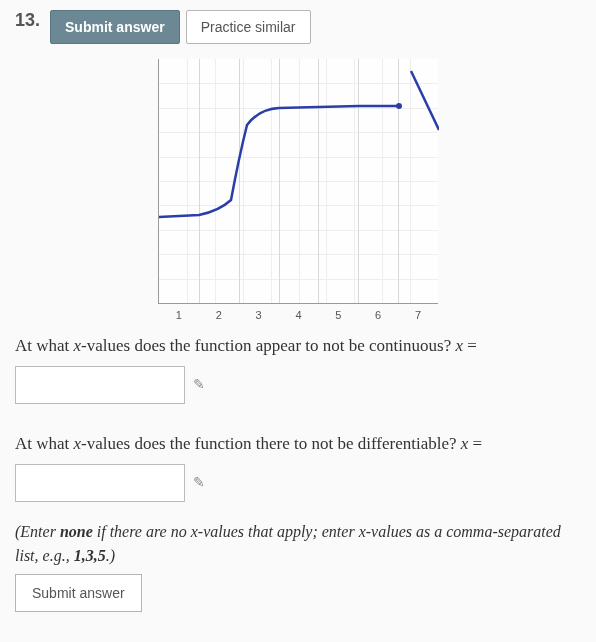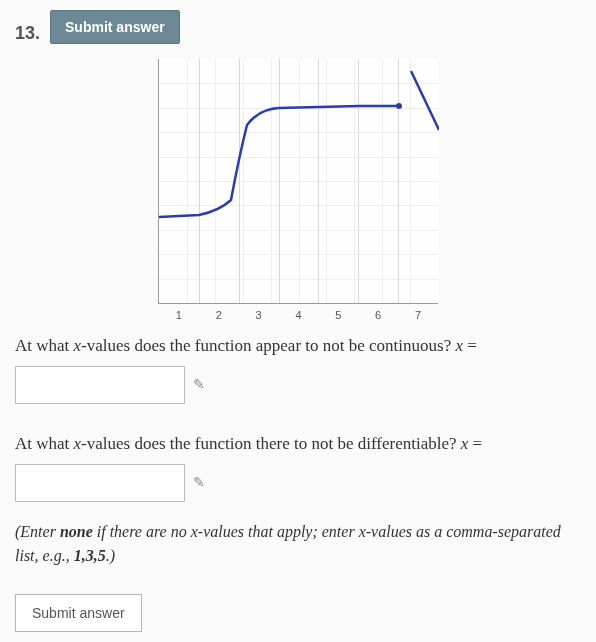--- a/index.html
+++ b/index.html
@@ -13,21 +13,21 @@
     }
     .container {
       background: #fafafa;
       width: 100%;
       height: 100%;
       padding: 10px 15px;
       position: relative;
     }
     .header-row {
       display: flex;
-      align-items: flex-end;
+      align-items: flex-start;
       gap: 6px;
       margin-bottom: 15px;
     }
     .qnum {
       font-family: Arial, sans-serif;
       font-weight: bold;
       font-size: 18px;
       color: #555;
       margin-right: 4px;
     }
@@ -106,40 +106,41 @@
     }
     .hint-icon {
       font-size: 14px;
       color: #888;
     }
     .instructions {
       font-style: italic;
       font-size: 16px;
       color: #333;
       line-height: 1.5;
-      margin: 12px 0 26px 0;
+      margin: 12px 0 6px 0;
     }
     .bottom-btn {
       font-family: Arial, sans-serif;
       font-size: 14px;
       padding: 10px 16px;
       border: 1px solid #b5b5b5;
       background: #fff;
       color: #555;
       cursor: pointer;
     }
   </style>
 </head>
 <body>
 
 <div class="container">
 
   <div class="header-row">
     <span class="qnum">13.</span>
     <button class="btn btn-primary">Submit answer</button>
+    <button class="btn">Practice similar</button>
   </div>
 
   <div class="chart-wrapper">
     <div class="chart">
       <div class="minor-v" style="left:10%"></div>
         <div class="minor-v" style="left:20%"></div>
       <div class="minor-v" style="left:30%"></div>
         <div class="minor-v" style="left:40%"></div>
       <div class="minor-v" style="left:50%"></div>
         <div class="minor-v" style="left:60%"></div>

